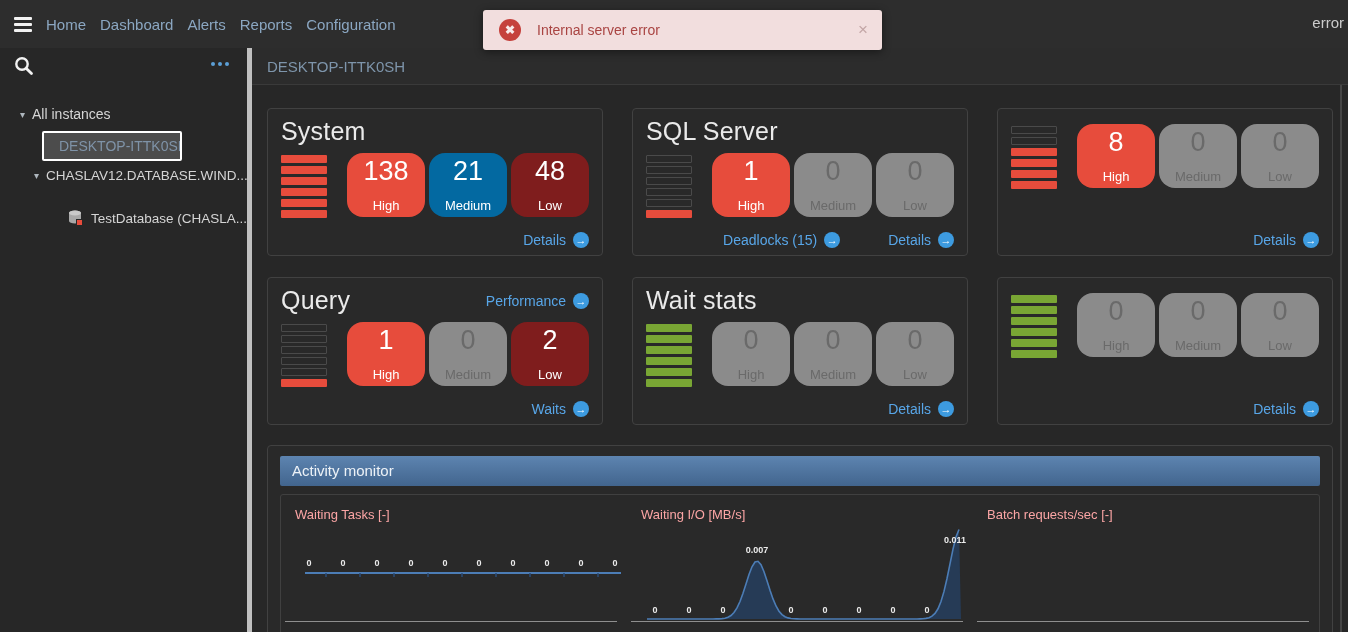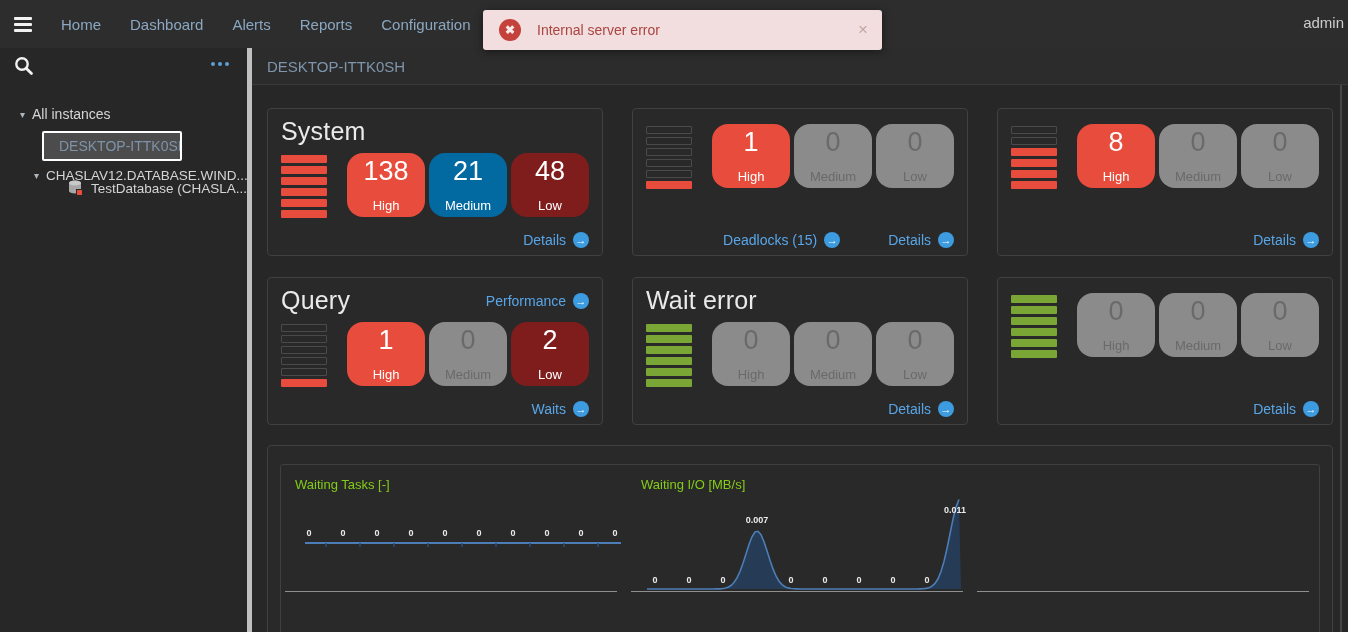--- a/index.html
+++ b/index.html
@@ -5,21 +5,21 @@
   * { margin:0; padding:0; box-sizing:border-box; }
   html,body { width:1348px; height:632px; overflow:hidden; background:#272727;
     font-family:"Liberation Sans", sans-serif; }
   body { position:relative; }
 
   
   .navbar { position:absolute; top:0; left:0; right:0; height:48px; background:#2d2d2d;
     display:flex; align-items:center; z-index:5; }
   .burger { margin-left:14px; width:18px; cursor:pointer; }
   .burger i { display:block; height:3px; background:#f2f2f2; margin:3px 0; border-radius:1px; }
-  .nav-link { margin-left:29px; color:#8ba7c2; font-size:15px; cursor:pointer; }
+  .nav-link { margin-left:14px; color:#8ba7c2; font-size:15px; cursor:pointer; }
   .admin { position:absolute; right:4px; top:14px; color:#cccccc; font-size:15px; cursor:pointer; }
 
   
   .toast { position:absolute; left:483px; top:10px; width:399px; height:40px; background:#f2dede;
     border-radius:3px; box-shadow:0 2px 8px rgba(0,0,0,.45); display:flex; align-items:center; z-index:20; }
   .toast-ic { margin-left:16px; width:22px; height:22px; border-radius:50%; background:#c5413c;
     color:#f7eaea; font-size:12px; font-weight:bold; line-height:22px; text-align:center; }
   .toast-msg { margin-left:16px; color:#a94442; font-size:14px; }
   .toast-close { position:absolute; right:14px; color:#c3a6a6; font-size:17px; cursor:pointer; }
 
@@ -29,21 +29,21 @@
   .dots { position:absolute; right:18px; top:14px; display:flex; gap:3px; cursor:pointer; }
   .dots b { width:4px; height:4px; border-radius:50%; background:#5c9fd6; }
   .tree-row { position:absolute; display:flex; align-items:center; color:#d5d5d5; font-size:14px; cursor:pointer; white-space:nowrap; }
   .tri { color:#aeb6bd; font-size:10px; margin-right:7px; }
   .tree-selected { position:absolute; left:42px; top:83px; width:140px; height:30px; background:#4c4c4c;
     border:2px solid #ffffff; border-radius:2px; display:flex; align-items:center; padding-left:8px;
     color:#7f93a8; font-size:14px; cursor:pointer; white-space:nowrap; overflow:hidden; }
   .tree-selected span { margin-left:7px; }
   .row-root { left:20px; top:58px; }
   .row-inst2 { left:34px; top:120px; font-size:13.5px; }
-  .row-db { left:68px; top:132px; font-size:13.5px; }
+  .row-db { left:68px; top:162px; font-size:13.5px; }
   .row-db svg { margin-right:7px; }
 
   .splitter { position:absolute; left:247px; top:48px; width:5px; bottom:0; background:#c0c0c0; cursor:col-resize; }
   .right-rail { position:absolute; left:1340px; top:48px; width:2px; bottom:0; background:#454545; }
 
   
   .content { position:absolute; left:252px; top:48px; right:0; bottom:0; }
   .crumb-bar { height:37px; background:#2c2c2c; border-bottom:1px solid #3a3a3a;
     display:flex; align-items:center; padding-left:15px; }
   .crumb { color:#7e95ab; font-size:15px; }
@@ -74,39 +74,39 @@
   .arrow-icon { width:16px; height:16px; border-radius:50%; background:#3d9be0; color:#ffffff;
     font-size:11px; font-weight:bold; line-height:16px; text-align:center; }
 
   
   .activity { position:absolute; left:15px; top:397px; width:1066px; height:300px;
     background:#292929; border:1px solid #414141; border-radius:4px; padding:10px 12px; }
   .act-header { height:30px; border-radius:2px; background:linear-gradient(#5d84b0,#42658e);
     color:#edf2f7; font-size:15px; line-height:30px; padding-left:12px; }
   .act-panel { margin-top:8px; border:1px solid #404040; border-radius:3px; height:200px; display:flex; }
   .chart { width:347px; position:relative; padding:12px 0 0 14px; }
-  .chart-title { font-size:13px; color:#84cc16; }
+  .chart-title { font-size:13px; color:#fca5a5; }
   .chart svg.plot { position:absolute; left:14px; top:28px; overflow:visible; }
   .axis { position:absolute; left:4px; right:10px; top:126px; height:1px; background:#8f8f8f; }
 </style>
 </head>
 <body>
 
 <div class="navbar">
   <div class="burger">
       <i></i>
       <i></i>
       <i></i>
     </div>
   <span class="nav-link">Home</span>
   <span class="nav-link">Dashboard</span>
   <span class="nav-link">Alerts</span>
   <span class="nav-link">Reports</span>
   <span class="nav-link">Configuration</span>
-  <div class="admin">admin</div>
+  <div class="admin">error</div>
 </div>
 
 <div class="toast">
   <span class="toast-ic">✖</span>
   <span class="toast-msg">Internal server error</span>
   <span class="toast-close">×</span>
 </div>
 
 <div class="sidebar">
   <svg class="search-ic" width="22" height="22" viewBox="0 0 22 22">
@@ -190,20 +190,23 @@
       </div>
       <div class="card-foot">
           <span class="link">
             <span>Details</span>
             <span class="arrow-icon">→</span>
           </span>
         </div>
     </div>
 
     <div class="card">
+      <div class="card-head">
+        <div class="card-title">SQL Server</div>
+      </div>
       <div class="card-body">
         <div class="bars">
             <i class="empty"></i>
             <i class="empty"></i>
             <i class="empty"></i>
             <i class="empty"></i>
             <i class="empty"></i>
             <i style="background: rgb(231, 76, 60);"></i>
           </div>
         <div class="tiles">
@@ -303,21 +306,21 @@
       <div class="card-foot">
           <span class="link">
             <span>Waits</span>
             <span class="arrow-icon">→</span>
           </span>
         </div>
     </div>
 
     <div class="card">
       <div class="card-head">
-        <div class="card-title">Wait error</div>
+        <div class="card-title">Wait stats</div>
       </div>
       <div class="card-body">
         <div class="bars">
             <i style="background: rgb(121, 166, 52);"></i>
             <i style="background: rgb(121, 166, 52);"></i>
             <i style="background: rgb(121, 166, 52);"></i>
             <i style="background: rgb(121, 166, 52);"></i>
             <i style="background: rgb(121, 166, 52);"></i>
             <i style="background: rgb(121, 166, 52);"></i>
           </div>
@@ -372,20 +375,21 @@
       <div class="card-foot">
           <span class="link">
             <span>Details</span>
             <span class="arrow-icon">→</span>
           </span>
         </div>
     </div>
   </div>
 
   <div class="activity">
+    <div class="act-header">Activity monitor</div>
     <div class="act-panel">
       <div class="chart">
         <div class="chart-title">Waiting Tasks [-]</div>
         <div class="axis"></div>
       <svg width="326" height="105" class="plot">
             <line x1="10" y1="50" x2="326" y2="50" stroke="#4c7db6" stroke-width="2"></line>
             <line x1="31" y1="50" x2="31" y2="54" stroke="#2b4c77" stroke-width="1.5"></line>
             <line x1="65" y1="50" x2="65" y2="54" stroke="#2b4c77" stroke-width="1.5"></line>
             <line x1="99" y1="50" x2="99" y2="54" stroke="#2b4c77" stroke-width="1.5"></line>
             <line x1="133" y1="50" x2="133" y2="54" stroke="#2b4c77" stroke-width="1.5"></line>
@@ -418,17 +422,18 @@
             <text x="116" y="30.09090909090908" text-anchor="middle" fill="#ececec" font-size="9" font-weight="bold">0.007</text>
             <text x="150" y="90" text-anchor="middle" fill="#ececec" font-size="9" font-weight="bold">0</text>
             <text x="184" y="90" text-anchor="middle" fill="#ececec" font-size="9" font-weight="bold">0</text>
             <text x="218" y="90" text-anchor="middle" fill="#ececec" font-size="9" font-weight="bold">0</text>
             <text x="252" y="90" text-anchor="middle" fill="#ececec" font-size="9" font-weight="bold">0</text>
             <text x="286" y="90" text-anchor="middle" fill="#ececec" font-size="9" font-weight="bold">0</text>
             <text x="314" y="20" text-anchor="middle" fill="#ececec" font-size="9" font-weight="bold">0.011</text>
           </svg>
         </div>
       <div class="chart">
+        <div class="chart-title">Batch requests/sec [-]</div>
         <div class="axis"></div>
       </div>
     </div>
   </div>
 </div>
 
 </body></html>

